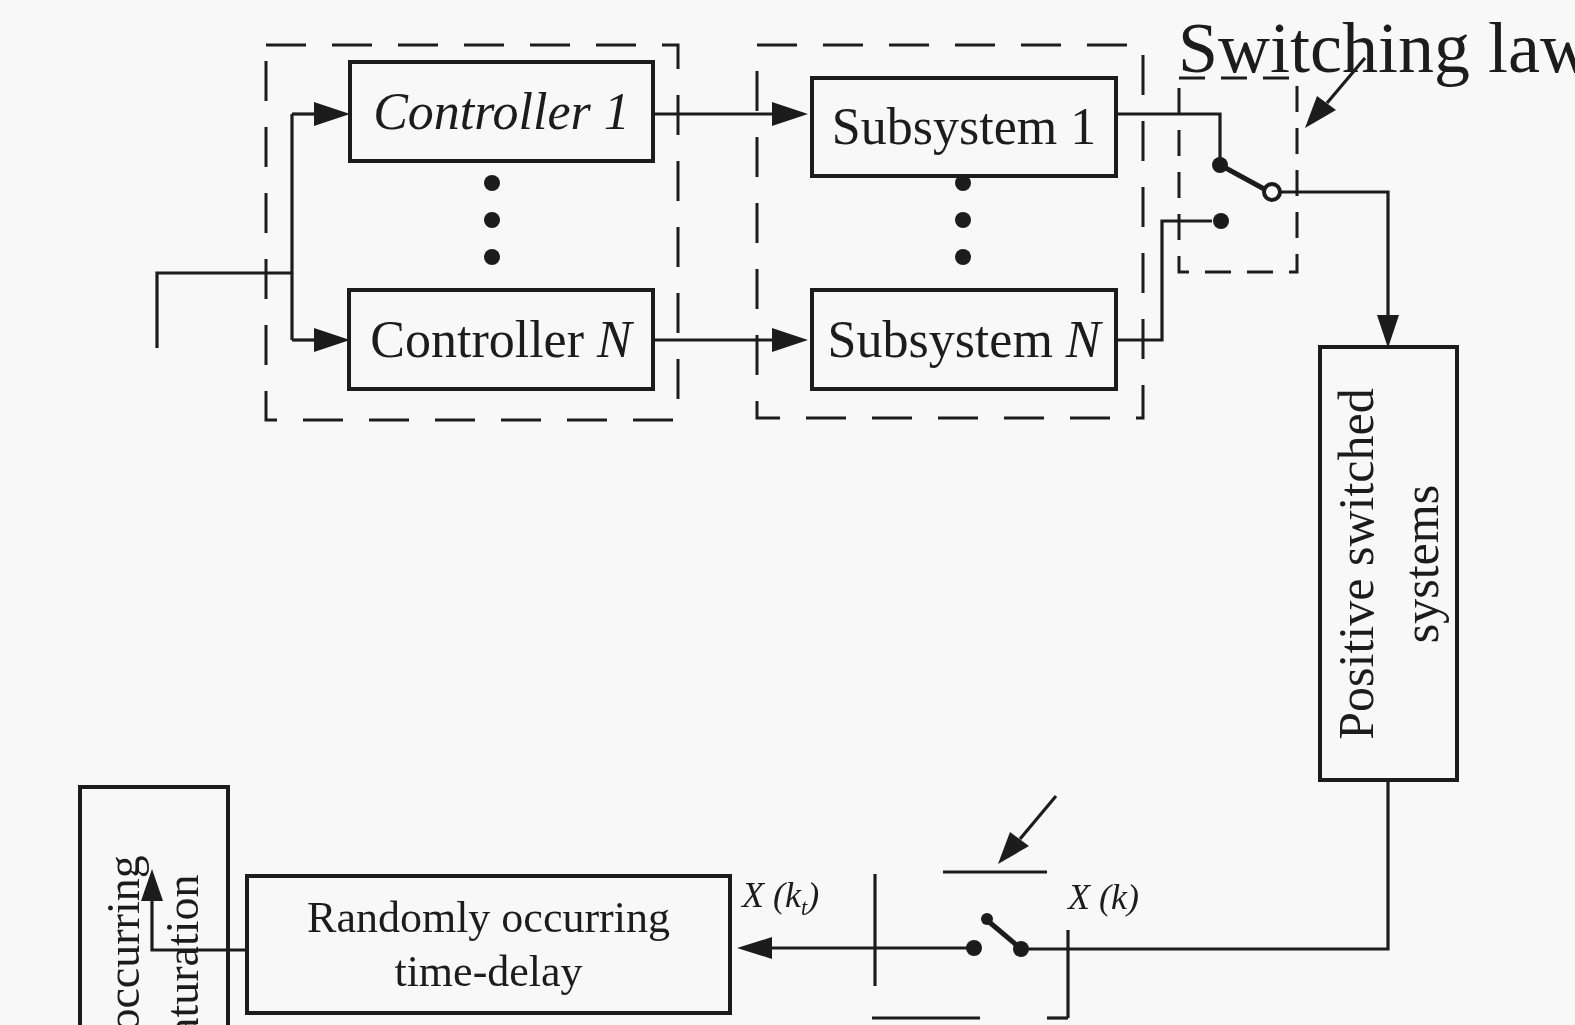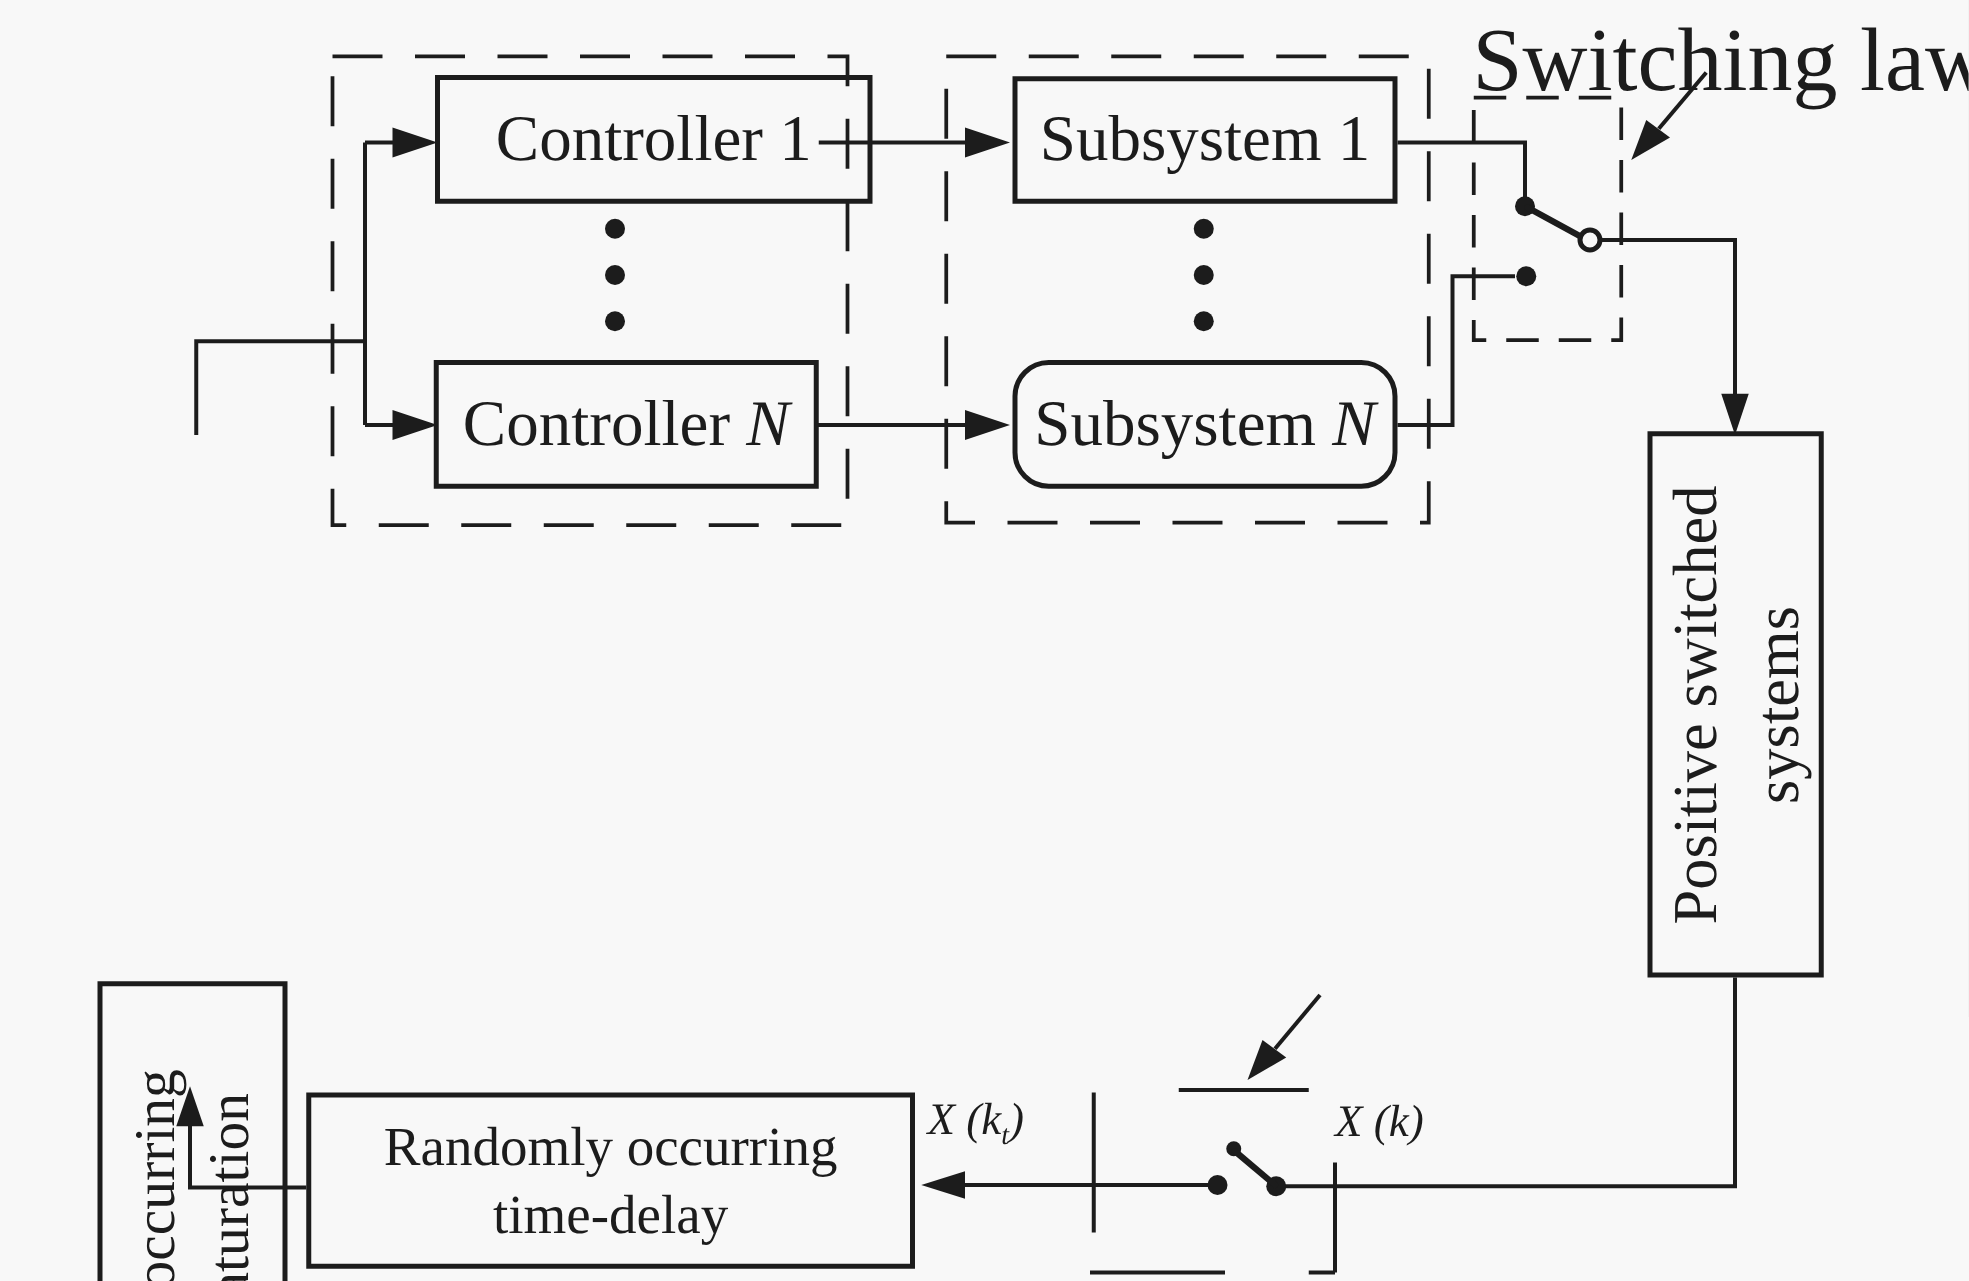--- a/index.html
+++ b/index.html
@@ -142,33 +142,33 @@
     <g>
       <path class="wire" d="M1365 58 L1327 103"></path>
       <polygon class="ah" points="1305,128 1317,96 1336,110"></polygon>
     </g>
     <g>
       <path class="wire" d="M1056 796 L1020 839"></path>
       <polygon class="ah" points="998,864 1010,832 1029,846"></polygon>
     </g>
   </svg>
 
-  <div class="box" style="left:348px;top:60px;width:350px;height:103px;">
+  <div class="box" style="left:348px;top:60px;width:307px;height:103px;font-style:italic;">
     <span class="hlabel">Controller 1</span>
   </div>
 
   <div class="box" style="left:347px;top:288px;width:308px;height:103px;align-items:center;">
     <span class="hlabel"><span>Controller </span><span class="it">N</span></span>
   </div>
 
-  <div class="box" style="left:810px;top:61px;width:308px;height:102px;">
+  <div class="box" style="left:810px;top:76px;width:308px;height:102px;">
     <span class="hlabel">Subsystem 1</span>
   </div>
 
-  <div class="box" style="left:810px;top:288px;width:308px;height:103px;border-radius:29px;">
+  <div class="box" style="left:810px;top:288px;width:308px;height:103px;">
     <span class="hlabel"><span>Subsystem </span><span class="it">N</span></span>
   </div>
 
   <div class="box vbox" style="left:1318px;top:345px;width:141px;height:437px;">
     <div class="vtext pos">
       <div>Positive switched</div>
       <div>systems</div>
     </div>
   </div>
 

